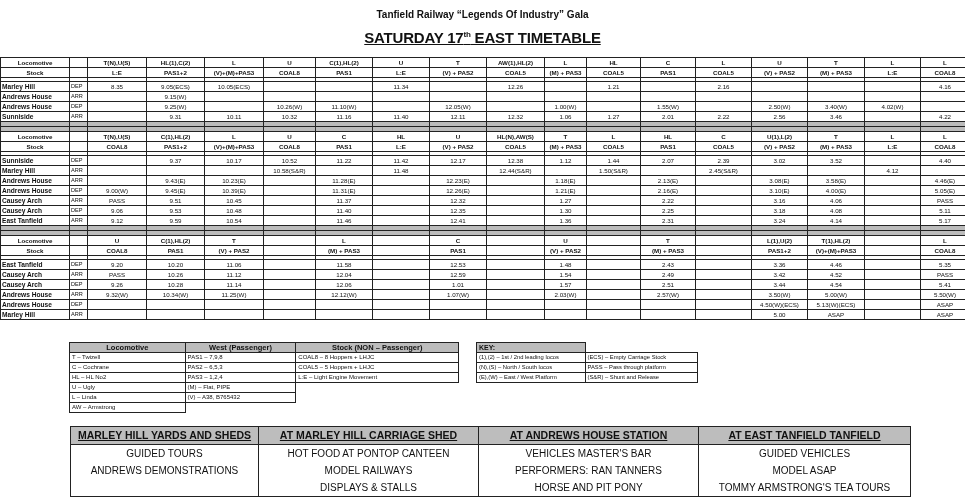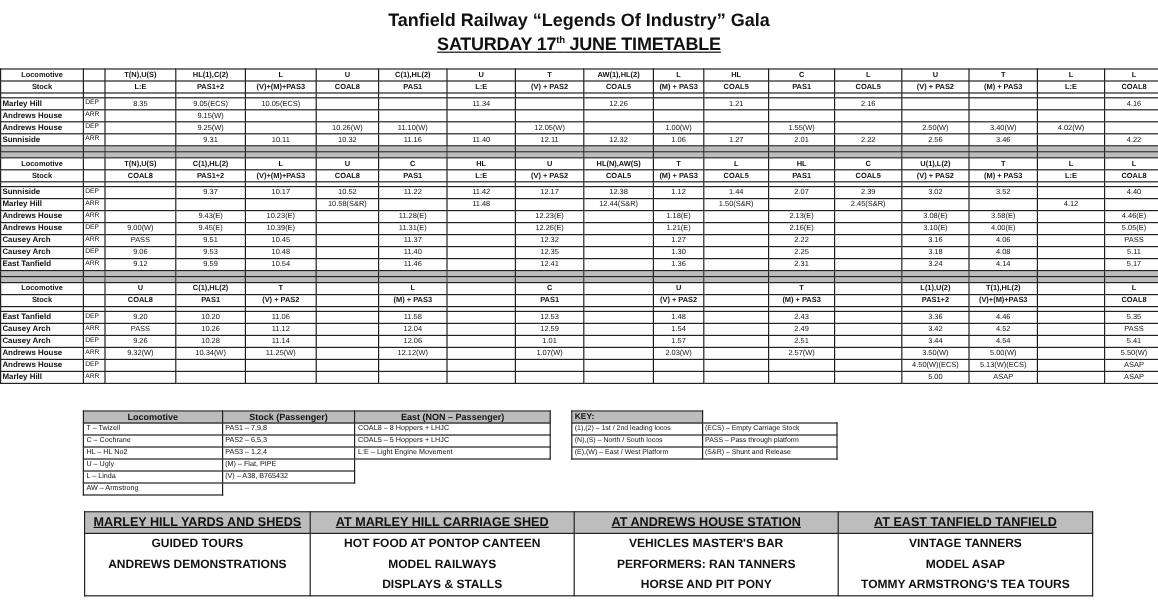--- a/index.html
+++ b/index.html
@@ -1,18 +1,18 @@
 <!DOCTYPE html>
 <html><head>
 <meta charset="utf-8">
 <style>
   html, body { margin:0; padding:0; background:#ffffff; }
   body { width:965px; height:501px; position:relative; overflow:hidden; font-family:"Liberation Sans", sans-serif; color:#111; }
   .title { position:absolute; left:0; width:965px; text-align:center; }
-  .t1 { top:9px; font-size:15px; font-weight:bold; }
+  .t1 { top:9px; font-size:10px; font-weight:bold; }
   .t2 { top:29px; font-size:15px; font-weight:bold; text-decoration:underline; letter-spacing:-0.2px; }
   .t2 sup { font-size:8px; }
 
   table.tt { position:absolute; left:0; border-collapse:collapse; table-layout:fixed; font-size:6.2px; width:961px; }
   table.tt td { border:1px solid #222; height:9px; padding:0 1px; text-align:center; white-space:nowrap; overflow:hidden; line-height:9px; }
   table.tt td.stn { text-align:left; font-weight:bold; font-size:6.6px; }
   table.tt td.dir { text-align:left; font-size:5.6px; }
   table.tt tr.hdr td { font-weight:bold; }
   table.tt tr.spc td { height:3px; line-height:3px; }
   table.tt tr.sep td { height:4px; line-height:4px; background:#bcbcbc; }
@@ -23,27 +23,27 @@
   .legend td.empty { border:none; }
   .key { position:absolute; border-collapse:collapse; font-size:5.8px; }
   .key td { border:1px solid #222; height:9px; padding:0 2px; line-height:9px; white-space:nowrap; }
   .key td.kh { background:#bcbcbc; font-weight:bold; font-size:7px; }
   .key td.none { border:none; background:none; }
 
   .events { position:absolute; left:70px; top:426px; border-collapse:collapse; font-size:10px; }
   .events td { border:1px solid #222; text-align:center; vertical-align:top; padding:0; }
   .events td.eh { background:#bdbdbd; font-weight:bold; text-decoration:underline; height:17px; line-height:17px; font-size:10.5px; }
   .events td.eb { line-height:17px; height:51px; }
-  .events .line { display:block;font-weight:bold; }
+  .events .line { display:block; }
 </style>
 </head>
 <body>
 
 <div class="title t1">Tanfield Railway “Legends Of Industry” Gala</div>
-<div class="title t2"><span>SATURDAY 17</span><sup>th</sup><span> JUNE TIMETABLE</span></div>
+<div class="title t2"><span>SATURDAY 17</span><sup>th</sup><span> EAST TIMETABLE</span></div>
 
 <table class="tt" id="timetable" style="top:57px;">
   <colgroup>
     <col style="width:69px">
       <col style="width:18px">
     <col style="width:59px">
       <col style="width:58px">
       <col style="width:59px">
       <col style="width:52px">
     <col style="width:57px">
@@ -665,22 +665,22 @@
 
 <table class="legend" style="left:69px; top:342px; width:390px;">
   <colgroup>
       <col style="width:116px">
       <col style="width:111px">
       <col style="width:163px">
     </colgroup>
   <tbody>
     <tr>
       <td class="lh">Locomotive</td>
-      <td class="lh">Stock (Passenger)</td>
-      <td class="lh">East (NON – Passenger)</td>
+      <td class="lh">West (Passenger)</td>
+      <td class="lh">Stock (NON – Passenger)</td>
     </tr>
     <tr>
         <td>T – Twizell</td>
         <td>PAS1 – 7,9,8</td>
         <td>COAL8 – 8 Hoppers + LHJC</td>
       </tr>
     <tr>
         <td>C – Cochrane</td>
         <td>PAS2 – 6,5,3</td>
         <td>COAL5 – 5 Hoppers + LHJC</td>
@@ -756,19 +756,19 @@
         <span class="line">HOT FOOD AT PONTOP CANTEEN</span>
         <span class="line">MODEL RAILWAYS</span>
         <span class="line">DISPLAYS &amp; STALLS</span>
       </td>
       <td class="eb">
         <span class="line">VEHICLES MASTER'S BAR</span>
         <span class="line">PERFORMERS: RAN TANNERS</span>
         <span class="line">HORSE AND PIT PONY</span>
       </td>
       <td class="eb">
-        <span class="line">VINTAGE TANNERS</span>
+        <span class="line">GUIDED VEHICLES</span>
         <span class="line">MODEL ASAP</span>
         <span class="line">TOMMY ARMSTRONG'S TEA TOURS</span>
       </td>
     </tr>
   </tbody>
 </table>
 
 </body></html>

